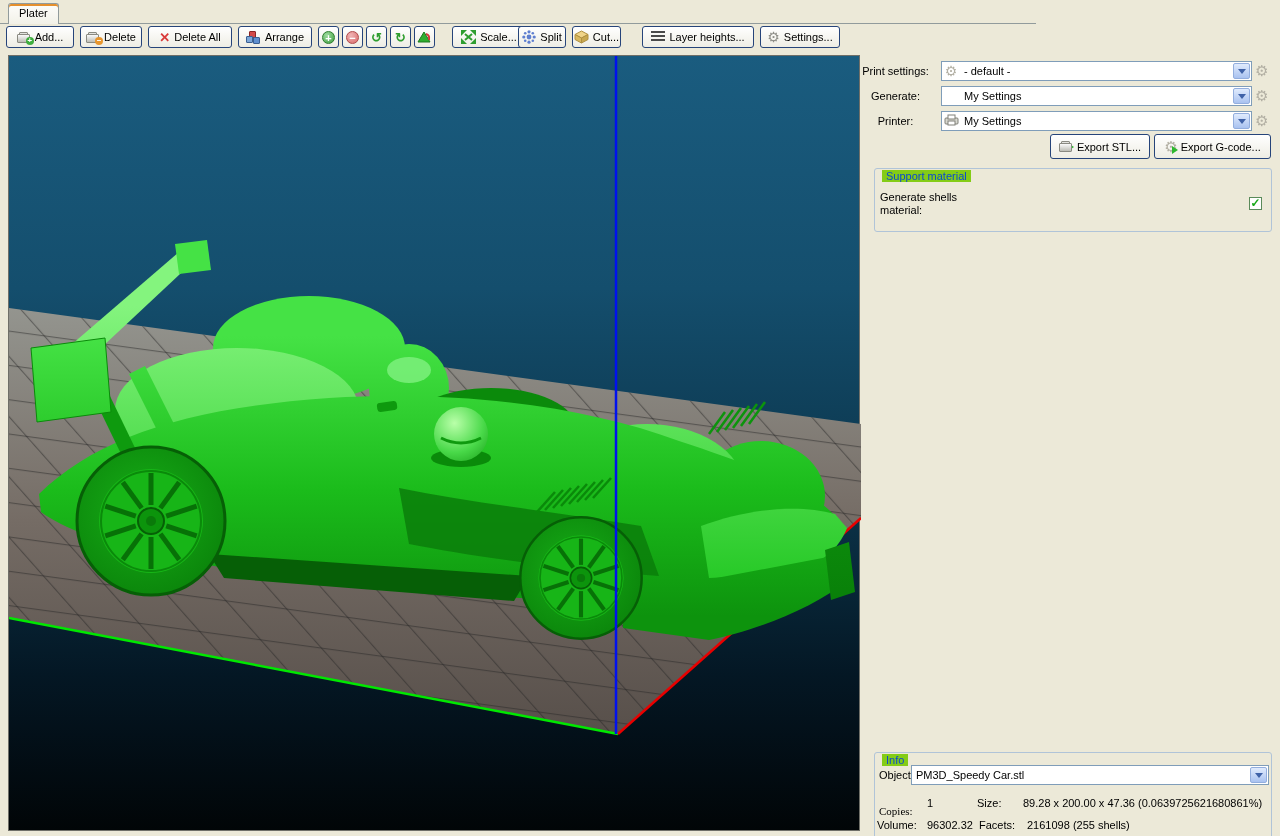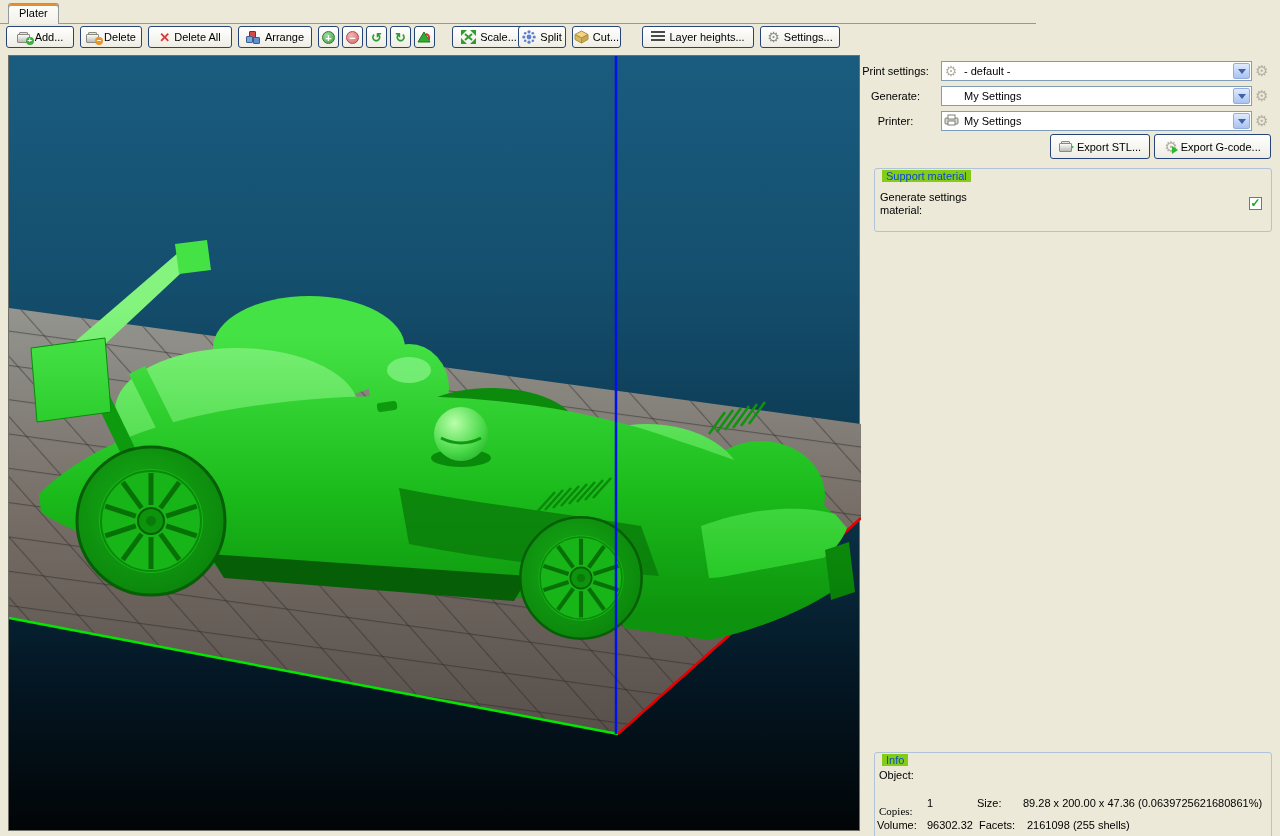--- a/index.html
+++ b/index.html
@@ -389,29 +389,35 @@
   </div>
   <div class="xbtn" style="left:1154px;top:134px;width:117px;">
     <span class="gear-glyph" style="color:#b3b0a4;font-size:15px;">⚙</span>
       <i class="arrow-east" style="margin-left:-9px;margin-top:6px;"></i>
     <span>Export G-code...</span>
   </div>
 </div>
 
 <div class="groupbox" style="left:874px;top:168px;width:398px;height:64px;">
   <div class="gb-title">Support material</div>
-  <div style="position:absolute;left:5px;top:22px;width:115px;line-height:13px;">Generate settings material:</div>
+  <div style="position:absolute;left:5px;top:22px;width:115px;line-height:13px;">Generate shells material:</div>
   <div class="checkbox" style="left:374px;top:28px;">
       <span>✓</span>
     </div>
 </div>
 
 <div class="groupbox" style="left:874px;top:752px;width:398px;height:90px;">
   <div class="gb-title">Info</div>
   <div class="itext" style="left:4px;top:16px;">Object:</div>
+  <div class="combo" style="left:36px;top:12px;width:358px;">
+    <span class="c-text">PM3D_Speedy Car.stl</span>
+    <span class="c-arrow">
+        <i class="chev"></i>
+      </span>
+  </div>
   <div class="itext" style="left:4px;top:52px;font-family:Liberation Serif, serif;">Copies:</div>
   <div class="itext" style="left:52px;top:44px;">1</div>
   <div class="itext" style="left:102px;top:44px;">Size:</div>
   <div class="itext" style="left:148px;top:44px;">89.28 x 200.00 x 47.36 (0.0639725621680861%)</div>
   <div class="itext" style="left:2px;top:66px;">Volume:</div>
   <div class="itext" style="left:52px;top:66px;">96302.32</div>
   <div class="itext" style="left:104px;top:66px;">Facets:</div>
   <div class="itext" style="left:152px;top:66px;">2161098 (255 shells)</div>
 </div>
 

